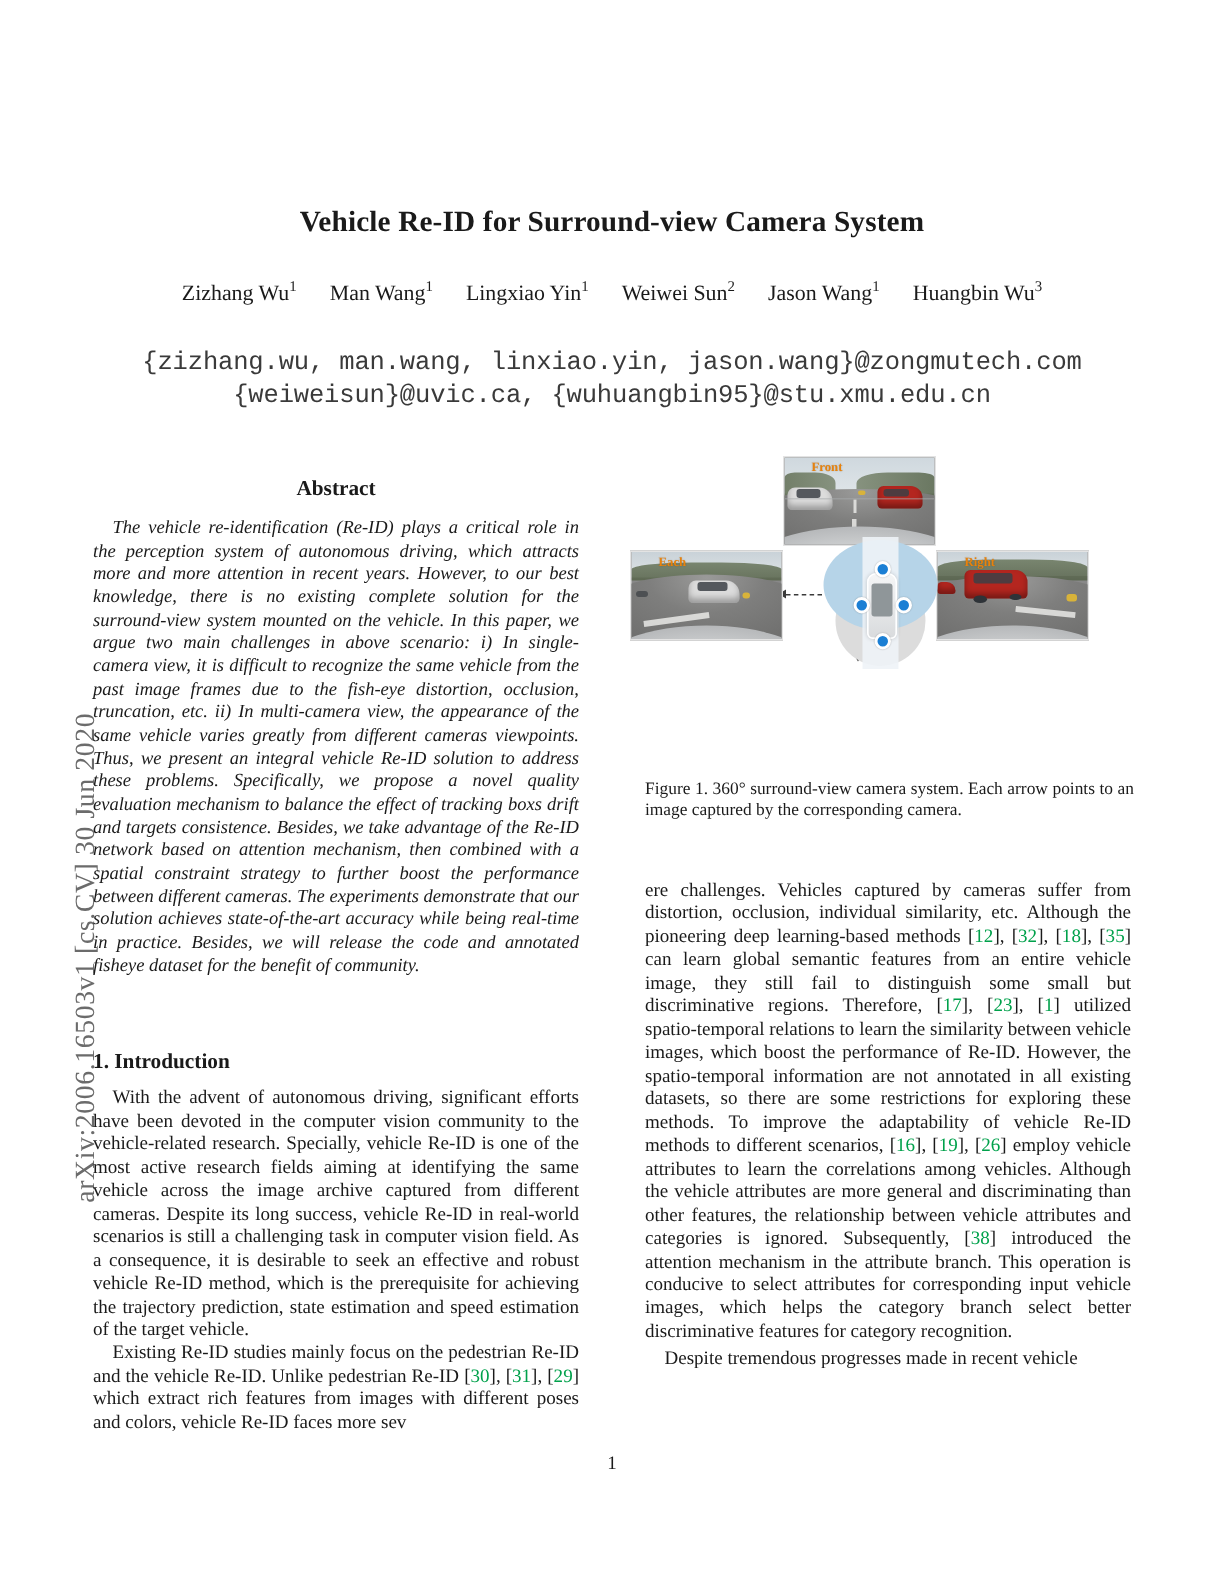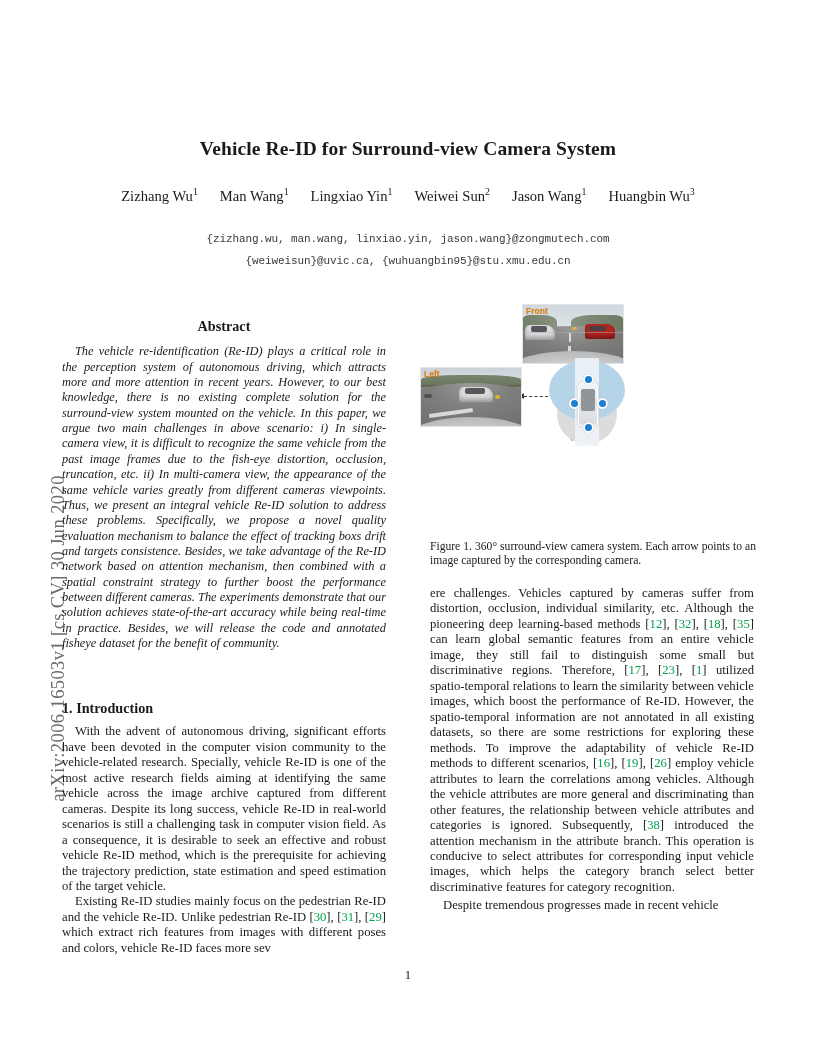--- a/index.html
+++ b/index.html
@@ -63,21 +63,21 @@
     font-size: 14.6px;
   }
   .affils .sp { display: inline-block; width: 15px; }
   sup { font-size: 0.68em; vertical-align: super; line-height: 0; }
   .email-line {
     position: absolute;
     left: 60px;
     width: 696px;
     text-align: center;
     font-family: "Liberation Mono", "DejaVu Sans Mono", monospace;
-    font-size: 11px;
+    font-size: 17px;
     color: #3a3a3a;
     letter-spacing: -0.1px;
   }
   .email-1 { top: 233px; }
   .email-2 { top: 255px; }
 
   
   .col {
     position: absolute;
     width: 324px;
@@ -125,23 +125,23 @@
     height: 205px;
   }
   .fig-panel {
     position: absolute;
     border: 1px solid #e3e3e3;
     overflow: hidden;
     background: #888;
   }
   .fig-label {
     position: absolute;
-    left: 3px;
+    left: 18px;
     top: 1px;
-    font-family: Liberation Sans, sans-serif;
+    font-family: Liberation Serif, serif;
     font-size: 8.5px;
     font-weight: bold;
     color: #e8820c;
     z-index: 5;
     text-shadow: 0 0 1px rgba(0,0,0,.25);
   }
   
   .p-front { left: 104px; top: 4px; width: 100px; height: 58px; }
   .p-left  { left: 2px;  top: 67px; width: 100px; height: 58px; }
   .p-right { left: 206px; top: 67px; width: 100px; height: 58px; }
@@ -224,21 +224,20 @@
   .ah-down  { border-left:3.5px solid transparent; border-right:3.5px solid transparent; border-top:5px solid #3a3a3a; }
 
   .fig-caption {
     position: absolute;
     left: 430px;
     top: 519px;
     width: 326px;
     font-size: 11.6px;
     line-height: 1.25;
     text-align: justify;
-    margin-top: 21px;
   }
 
   .page-number {
     position: absolute;
     left: 0; top: 968px; width: 816px;
     text-align: center;
     font-size: 12.7px;
   }
 </style>
 </head>
@@ -301,23 +300,37 @@
     <div class="fig-panel p-left">
       <div class="sky" style="height:30%; background:linear-gradient(#c9d2d8,#dfe4e6);"></div>
       <div class="treeline" style="top:12%; width:100%; left:0; height:20%; border-radius:40% 40% 0 0; background:linear-gradient(#6f7c63,#59654d);"></div>
       <div class="road" style="top:26%; height:74%; border-radius:50% 50% 20% 20% / 35% 35% 10% 10%;"></div>
       <div class="lane" style="left:8%; top:74%; width:44%; height:4px; transform:rotate(-8deg);"></div>
       <div class="car-white" style="left:38%; top:32%; width:34%; height:26%;"></div>
       <div class="car-win" style="left:44%; top:35%; width:20%; height:9%;"></div>
       <div class="car-dark" style="left:3%; top:44%; width:8%; height:8%; opacity:.6;"></div>
       <div class="yellow-dot" style="left:74%; top:46%; width:5px; height:4px;"></div>
       <div class="hood" style="bottom:-42%; height:58%;"></div>
-      <div class="fig-label">Left</div>
+      <div class="fig-label">Each</div>
     </div>
 
+    <div class="fig-panel p-right">
+      <div class="sky" style="height:28%; background:linear-gradient(#c9d2d8,#dfe4e6);"></div>
+      <div class="treeline" style="top:8%; width:100%; left:0; height:24%; border-radius:38% 38% 0 0; background:linear-gradient(#6f7c63,#57634c);"></div>
+      <div class="road" style="top:28%; height:72%; border-radius:50% 50% 18% 18% / 33% 33% 8% 8%;"></div>
+      <div class="lane" style="left:52%; top:66%; width:40%; height:4px; transform:rotate(6deg);"></div>
+      <div class="car-red" style="left:18%; top:20%; width:42%; height:34%;"></div>
+      <div class="car-win" style="left:24%; top:24%; width:26%; height:12%;"></div>
+      <div class="car-dark" style="left:24%; top:50%; width:9%; height:9%; border-radius:50%;"></div>
+      <div class="car-dark" style="left:48%; top:48%; width:8%; height:8%; border-radius:50%;"></div>
+      <div class="car-red" style="left:0%; top:34%; width:12%; height:14%;"></div>
+      <div class="yellow-dot" style="left:86%; top:48%; width:7px; height:5px;"></div>
+      <div class="hood" style="bottom:-40%; height:56%;"></div>
+      <div class="fig-label">Right</div>
+    </div>
 
 
     <div class="center-diag">
       <div class="halo-grey"></div>
       <div class="halo-blue"></div>
       <div class="halo-wedge-v"></div>
       <div class="ego-car">
         <div class="ego-win"></div>
       </div>
       <div class="cam-dot cam-top"></div>

